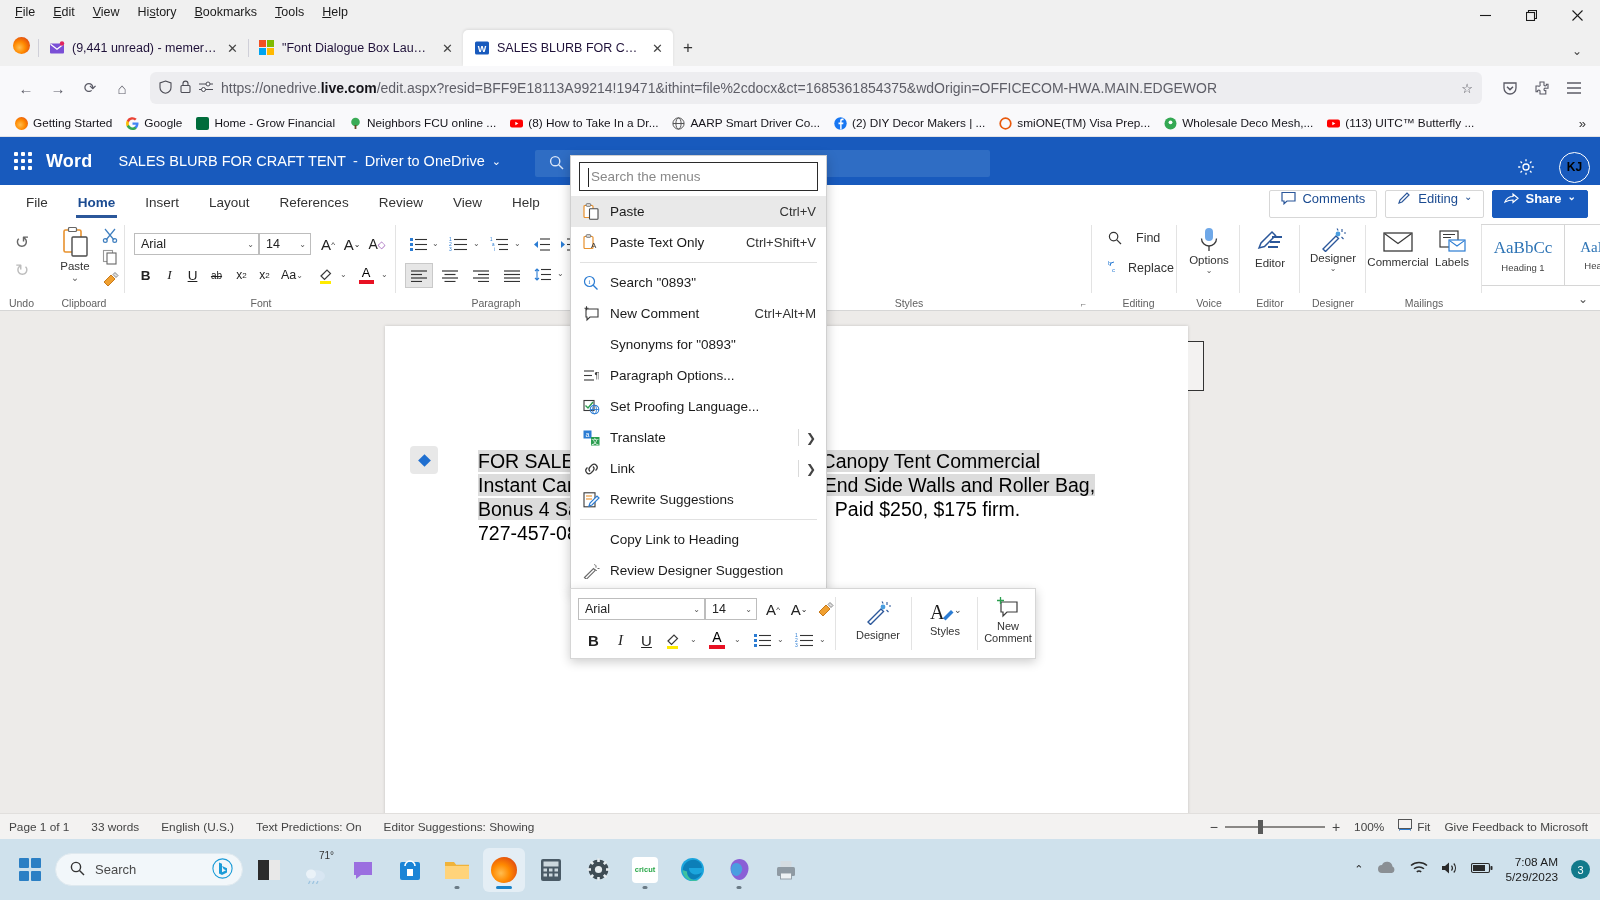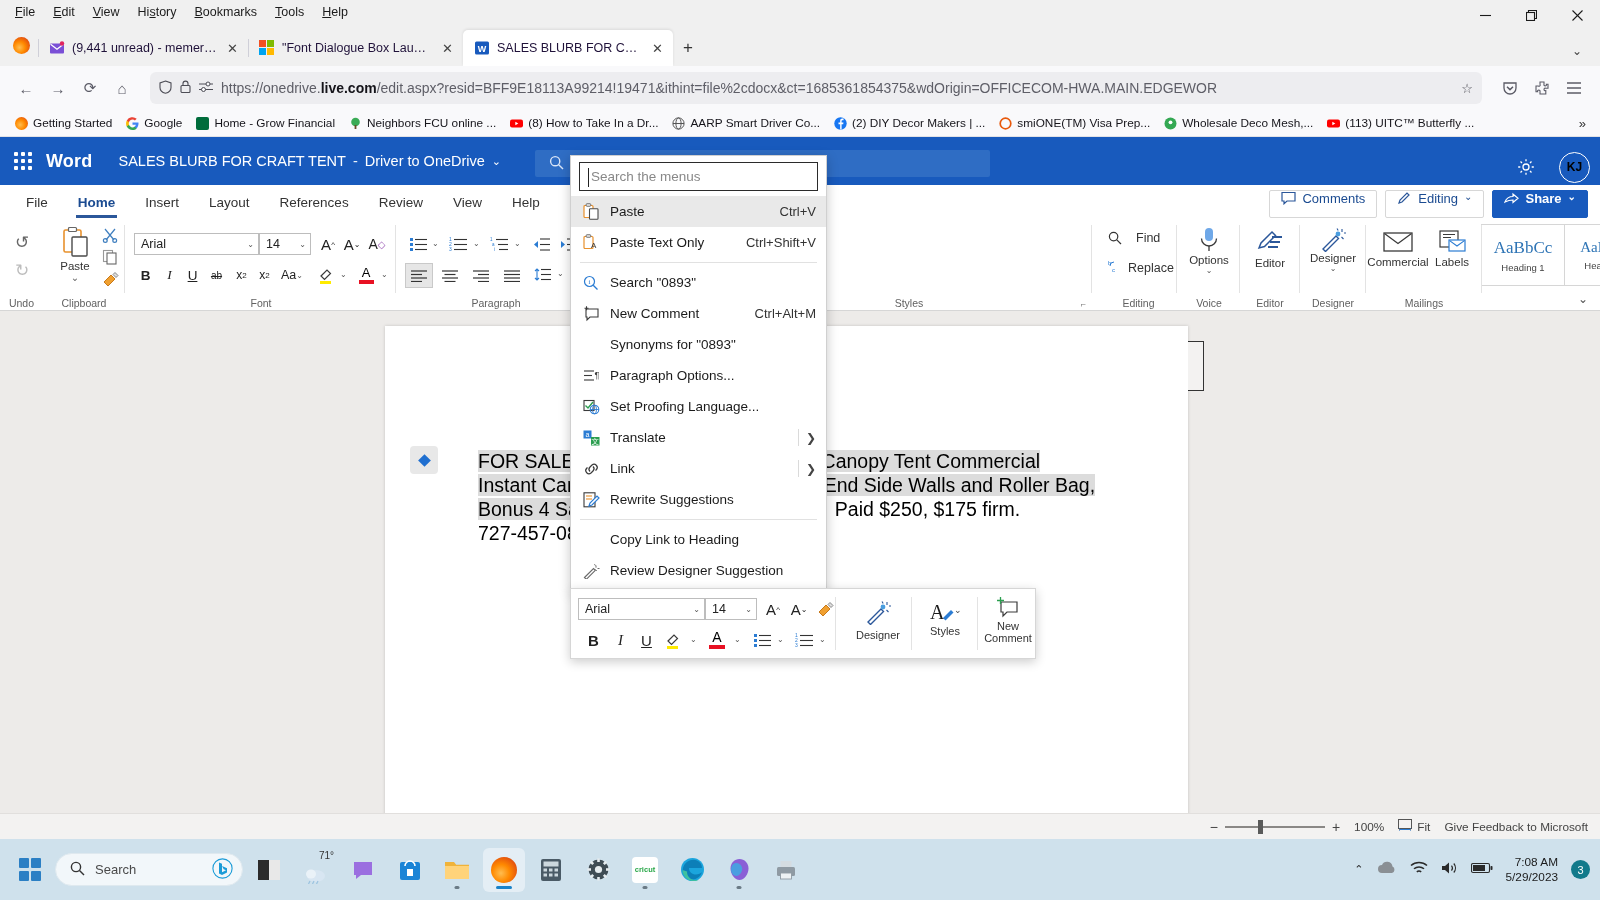--- a/index.html
+++ b/index.html
@@ -1083,20 +1083,27 @@
     <div style="position:absolute;left:411px;top:8px;width:52px;display:flex;flex-direction:column;align-items:center">
       <svg width="24" height="22" viewBox="0 0 24 22">
           <path d="M5 5h16v10H11l-4 4v-4H5z" fill="none" stroke="#3a3a3a" stroke-width="1.2"></path>
           <path d="M1 3.5h7M4.5 0v7" stroke="#2b9e4f" stroke-width="1.3"></path>
         </svg>
       <span class="mini-lbl" style="margin-top:1px;line-height:12px">New Comment</span>
     </div>
   </div>
 
   <div class="statusbar">
+    <div class="sb-left">
+      <span>Page 1 of 1</span>
+      <span>33 words</span>
+      <span>English (U.S.)</span>
+      <span>Text Predictions: On</span>
+      <span>Editor Suggestions: Showing</span>
+    </div>
     <div class="sb-right">
       <div class="zoom-slider">
         <span style="font-size:14px">−</span>
         <span class="zs-track">
             <span class="zs-thumb"></span>
           </span>
         <span style="font-size:14px">+</span>
       </div>
       <span>100%</span>
       <span style="display:flex;align-items:center;gap:5px">

